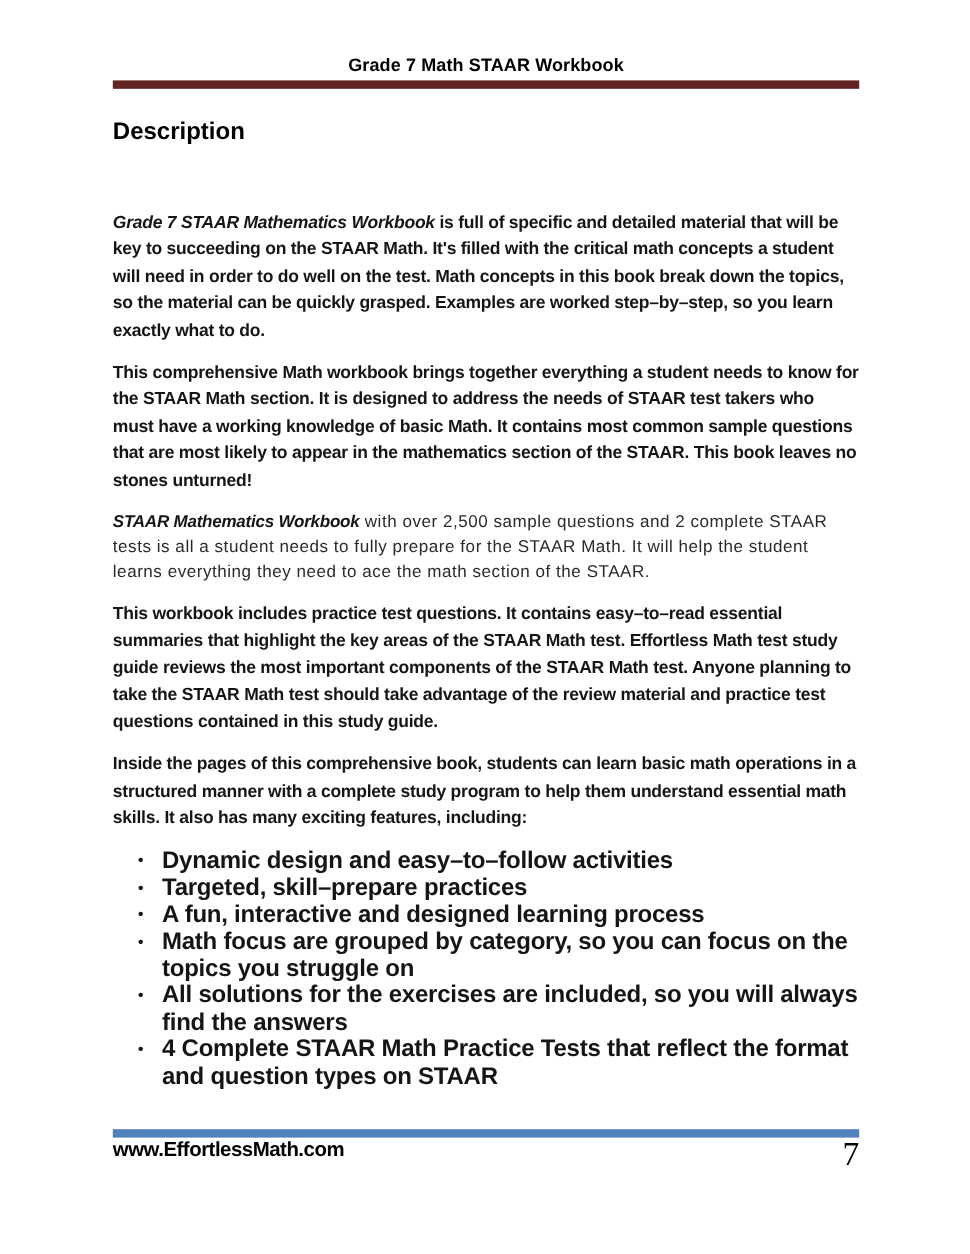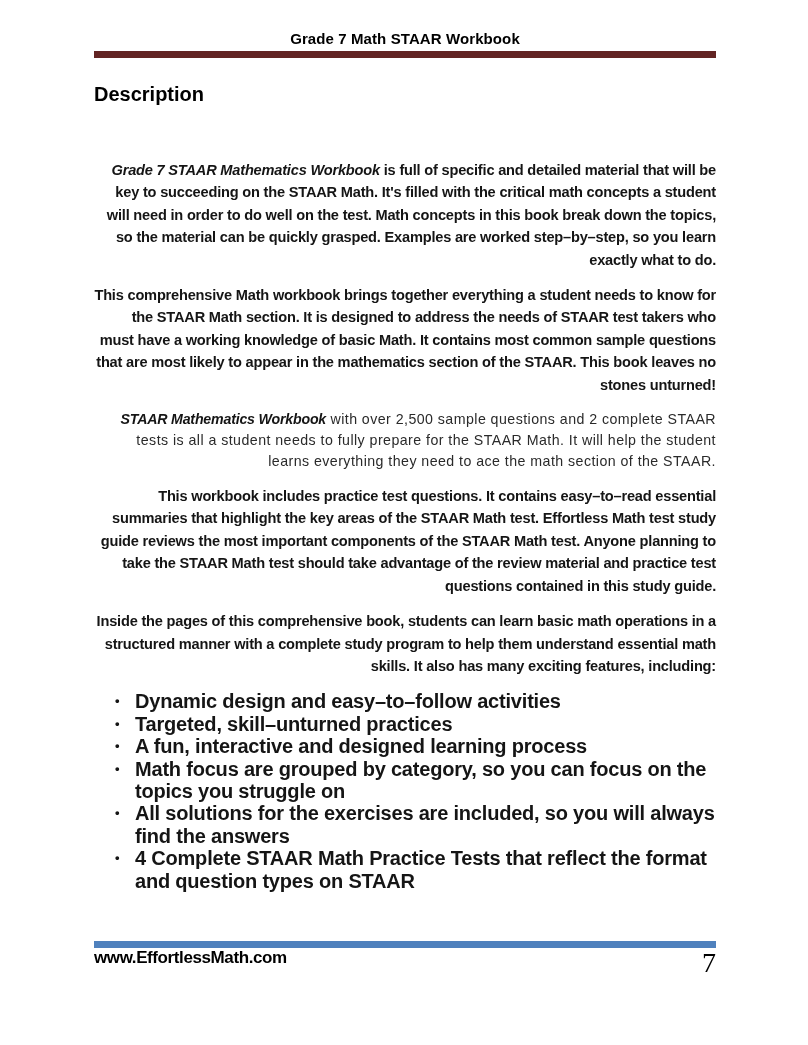--- a/index.html
+++ b/index.html
@@ -8,39 +8,39 @@
     width: 808px; height: 1045px;
     background: #ffffff;
     font-family: "Liberation Sans", "DejaVu Sans", sans-serif;
     color: #151515;
     position: relative;
     overflow: hidden;
   }
   .content { position: absolute; left: 94px; width: 622px; top: 0; }
 
   .header-title {
-    padding-top: 30px;
+    padding-top: 46px;
     text-align: center;
     font-size: 15px;
     font-weight: bold;
     letter-spacing: 0.1px;
     color: #000;
   }
   .header-rule { height: 7px; background: var(--header-rule, #622423); margin-top: 4px; }
 
   .page-title { margin-top: 25px; font-size: 20px; font-weight: bold; color: #000; }
 
   .body-copy { margin-top: 53px; }
   p.para {
     margin: 0 0 13px;
     font-size: 14.6px;
     line-height: 22.4px;
     font-weight: bold;
     letter-spacing: -0.2px;
-    text-align: right;
+    text-align: left;
   }
   p.para .lead { font-style: italic; font-weight: bold; }
   p.para.alt {
     font-weight: normal;
     letter-spacing: 0.45px;
     line-height: 21px;
     font-size: 14.2px;
     color: #2a2a2a;
   }
   p.para.alt .lead { font-weight: bold; font-style: italic; letter-spacing: -0.2px; color: #151515; }
@@ -96,21 +96,21 @@
     <p class="para"><span>This comprehensive Math workbook brings together everything a student needs to know for the STAAR Math section. It is designed to address the needs of STAAR test takers who must have a working knowledge of basic Math. It contains most common sample questions that are most likely to appear in the mathematics section of the STAAR. This book leaves no stones unturned!</span></p>
 
     <p class="para alt"><span class="lead">STAAR Mathematics Workbook</span><span> with over 2,500 sample questions and 2 complete STAAR tests is all a student needs to fully prepare for the STAAR Math. It will help the student learns everything they need to ace the math section of the STAAR.</span></p>
 
     <p class="para"><span>This workbook includes practice test questions. It contains easy–to–read essential summaries that highlight the key areas of the STAAR Math test. Effortless Math test study guide reviews the most important components of the STAAR Math test. Anyone planning to take the STAAR Math test should take advantage of the review material and practice test questions contained in this study guide.</span></p>
 
     <p class="para"><span>Inside the pages of this comprehensive book, students can learn basic math operations in a structured manner with a complete study program to help them understand essential math skills. It also has many exciting features, including:</span></p>
 
     <ul class="features">
       <li>Dynamic design and easy–to–follow activities</li>
-      <li>Targeted, skill–unturned practices</li>
+      <li>Targeted, skill–prepare practices</li>
       <li>A fun, interactive and designed learning process</li>
       <li>Math focus are grouped by category, so you can focus on the topics you struggle on</li>
       <li>All solutions for the exercises are included, so you will always find the answers</li>
       <li>4 Complete STAAR Math Practice Tests that reflect the format and question types on STAAR</li>
     </ul>
 
   </div>
 </div>
 
 <div class="footer">

